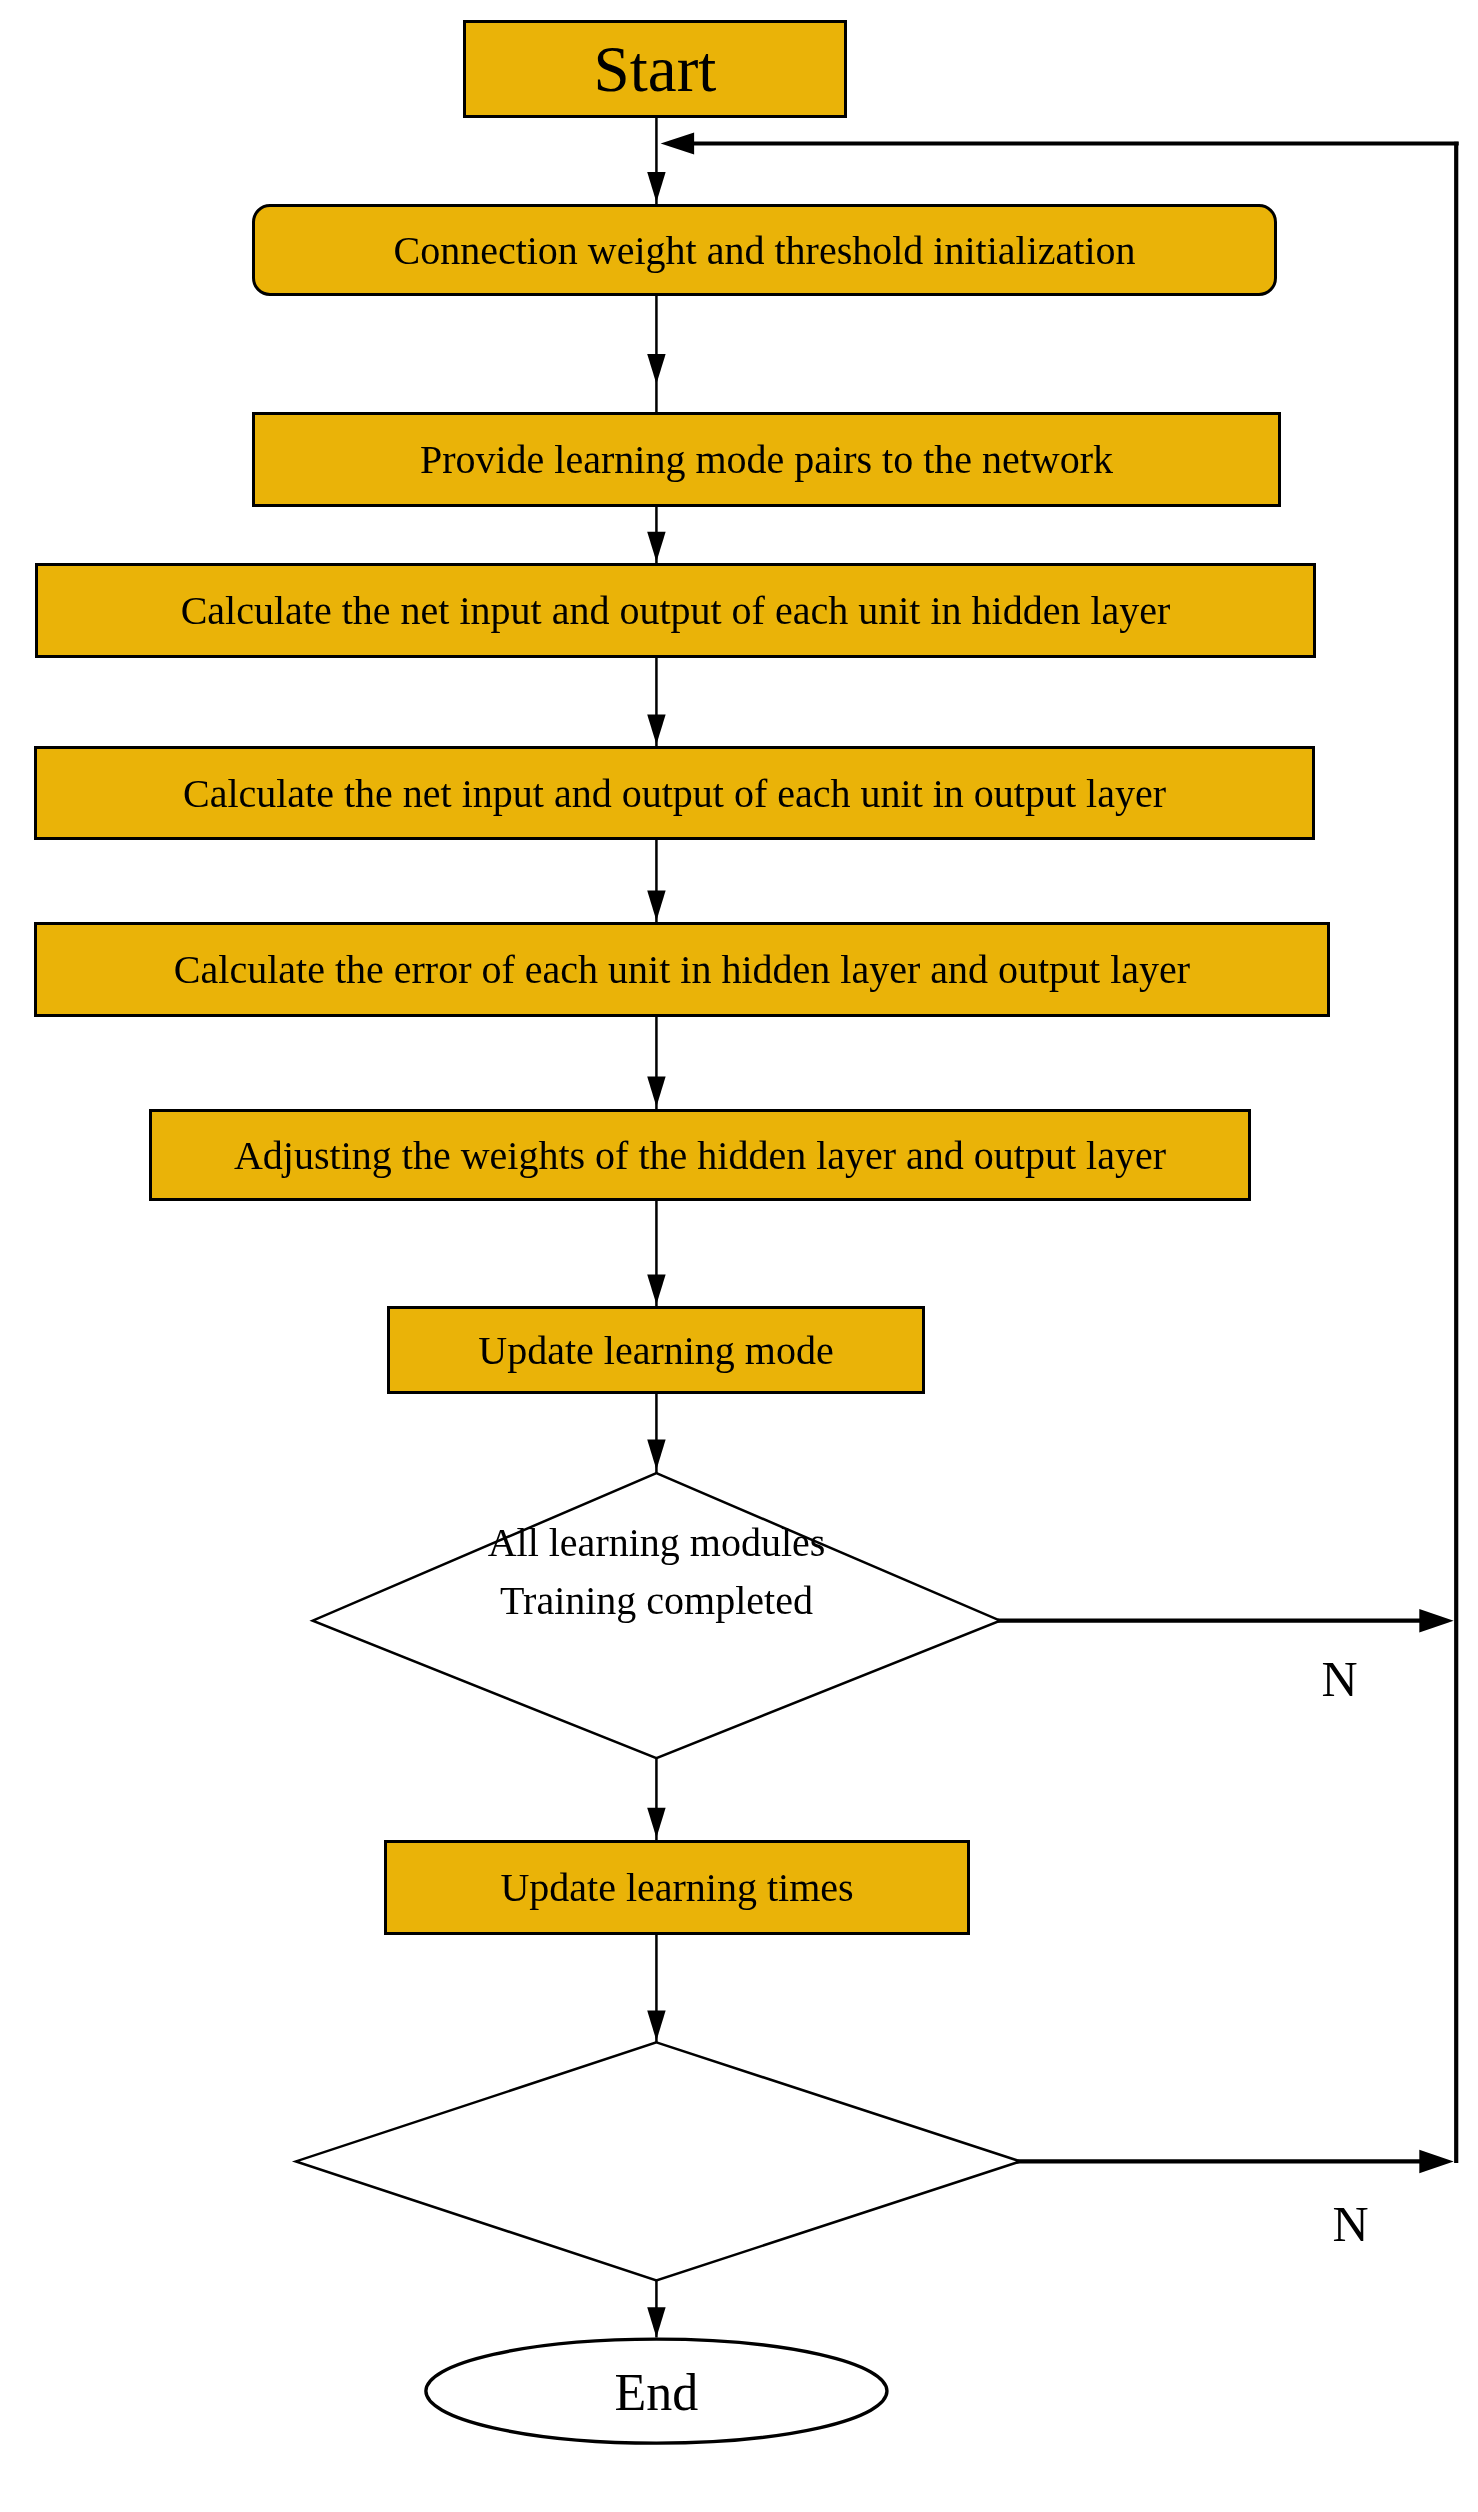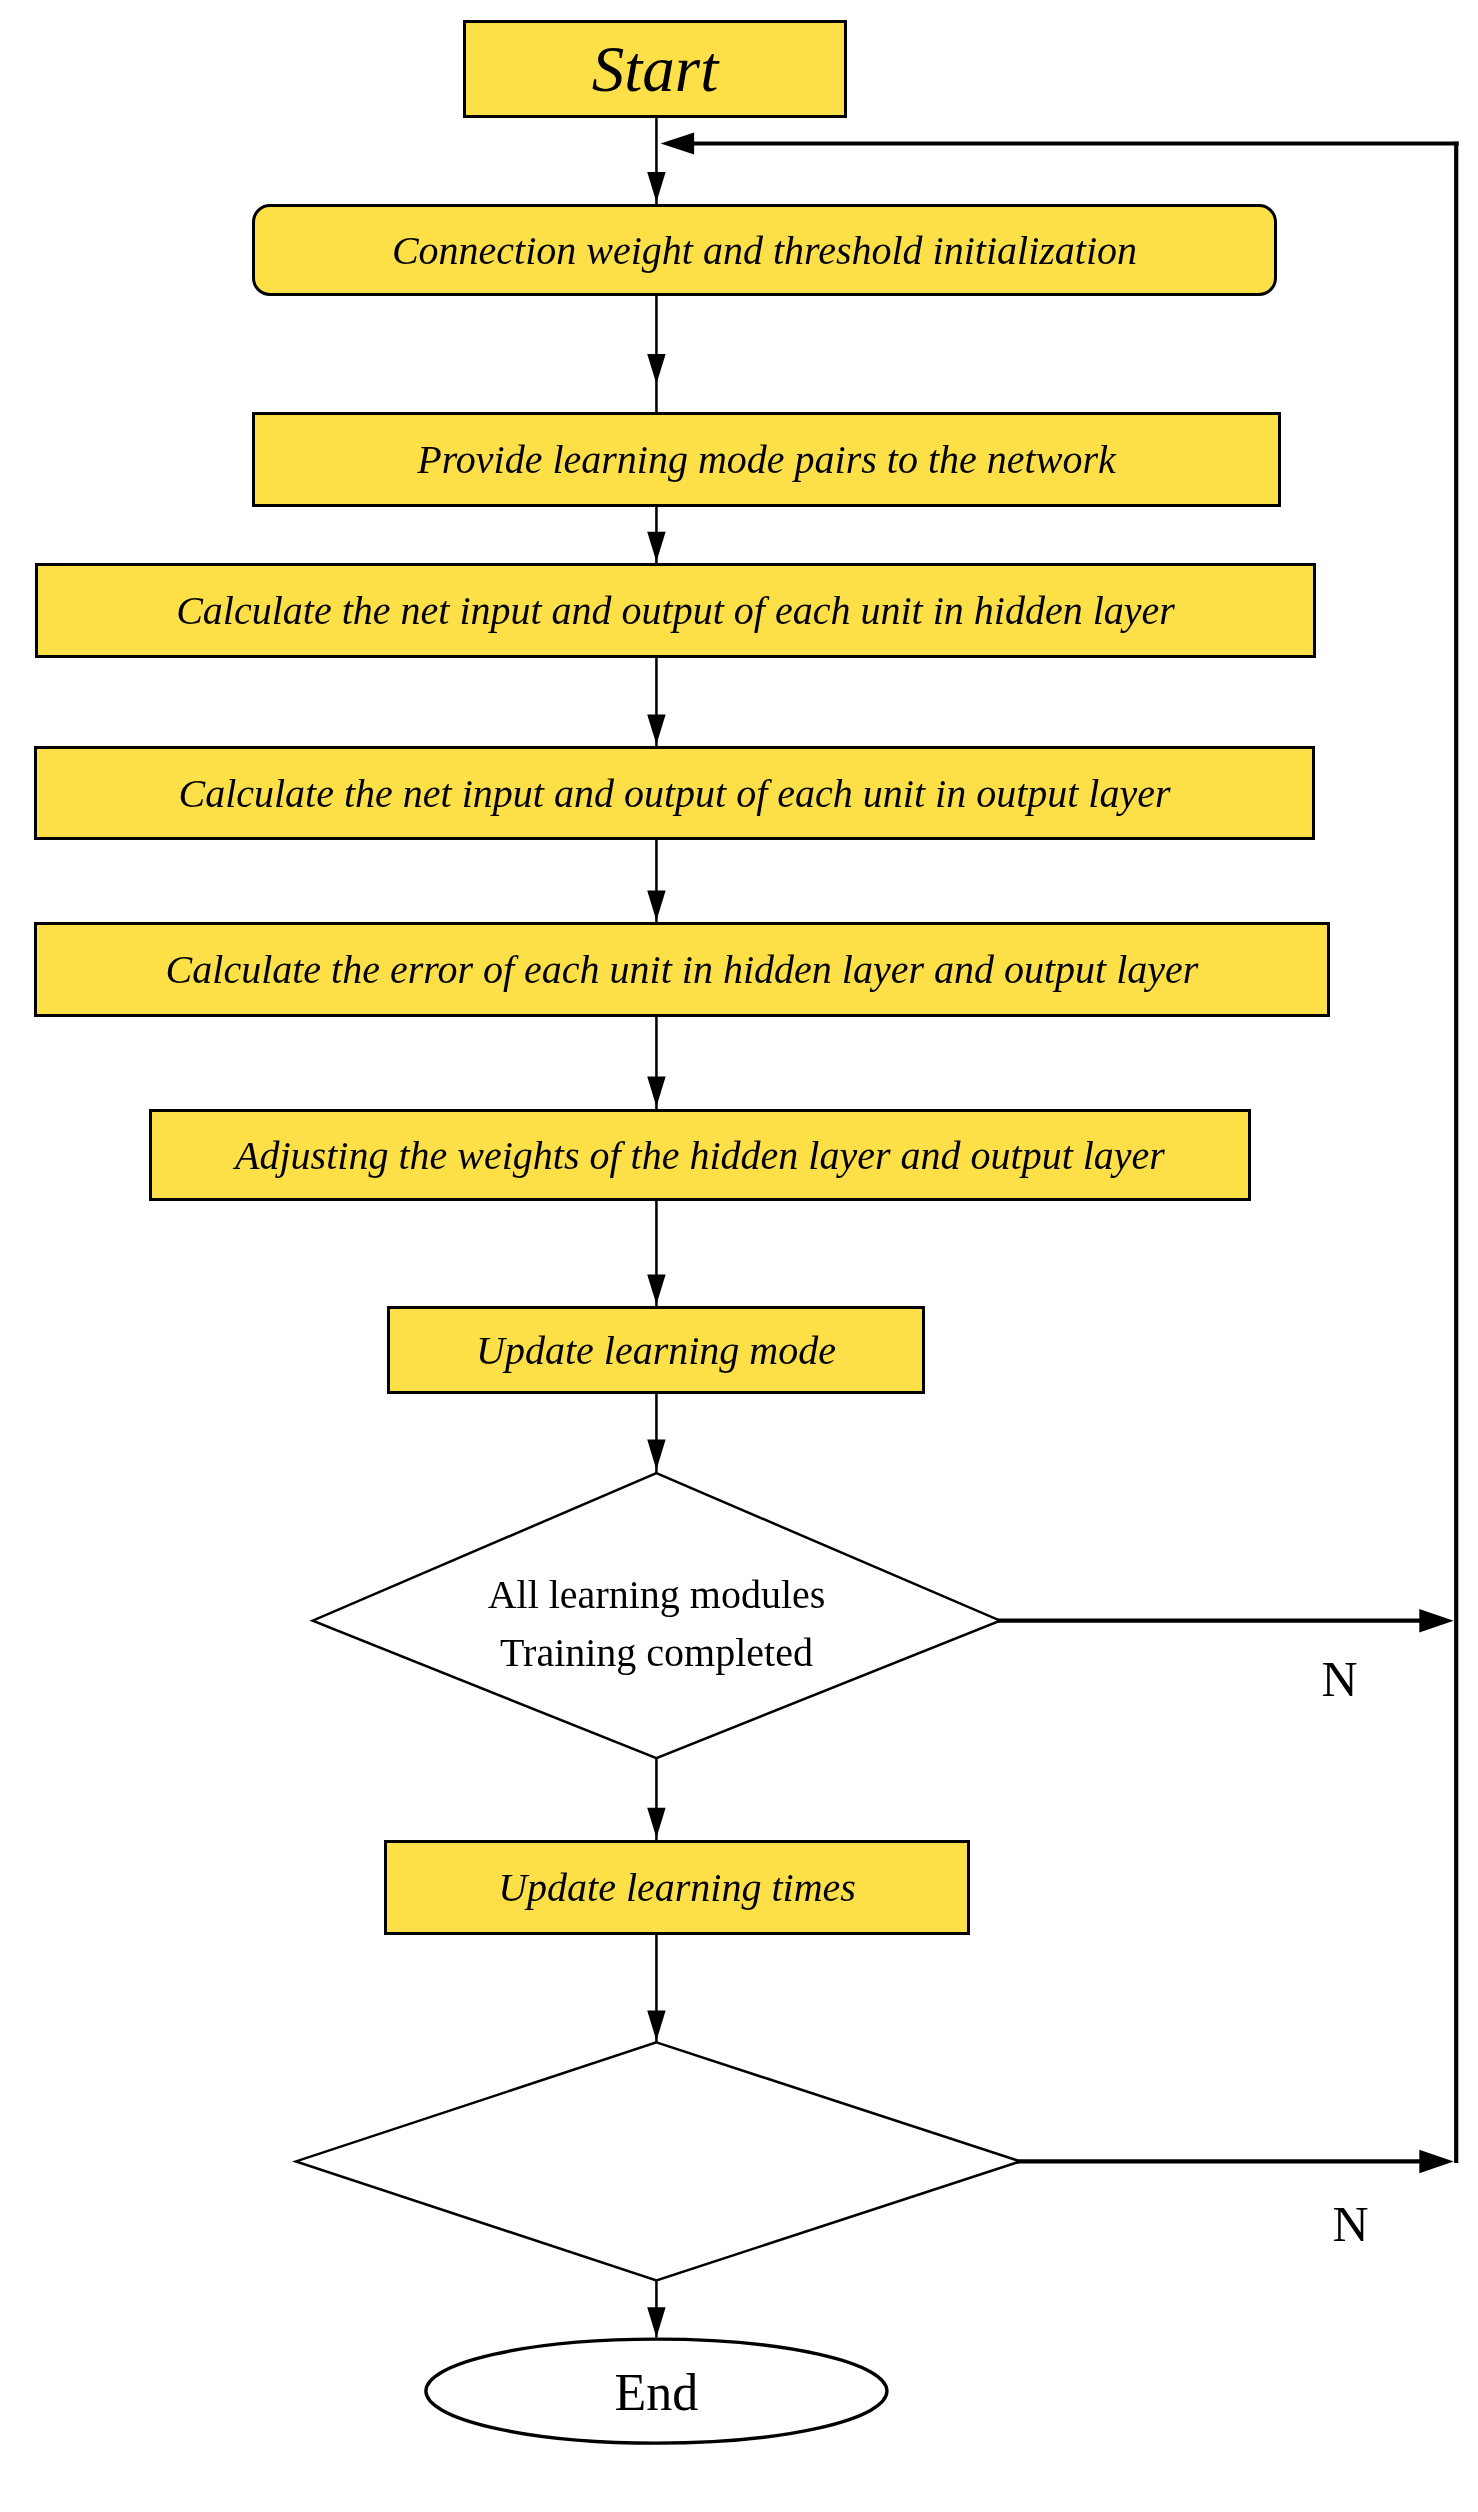--- a/index.html
+++ b/index.html
@@ -20,36 +20,35 @@
     position: absolute;
     left: 0;
     top: 0;
     width: 1478px;
     height: 2512px;
   }
   .node {
     position: absolute;
     box-sizing: border-box;
     border: 3.4px solid #000000;
-    background: #fde047;
+    background: #eab308;
     display: flex;
     align-items: center;
     justify-content: center;
     font-size: 40px;
     white-space: nowrap;
     text-align: center;
-    font-style: italic;
   }
   .node--start { font-size: 65px; }
   .dtext {
     position: absolute;
     display: flex;
     flex-direction: column;
     align-items: center;
-    justify-content: flex-end;
+    justify-content: flex-start;
     text-align: center;
     font-size: 40px;
     line-height: 1.45;
     white-space: nowrap;
   }
   .etext {
     position: absolute;
     display: flex;
     align-items: center;
     justify-content: center;

